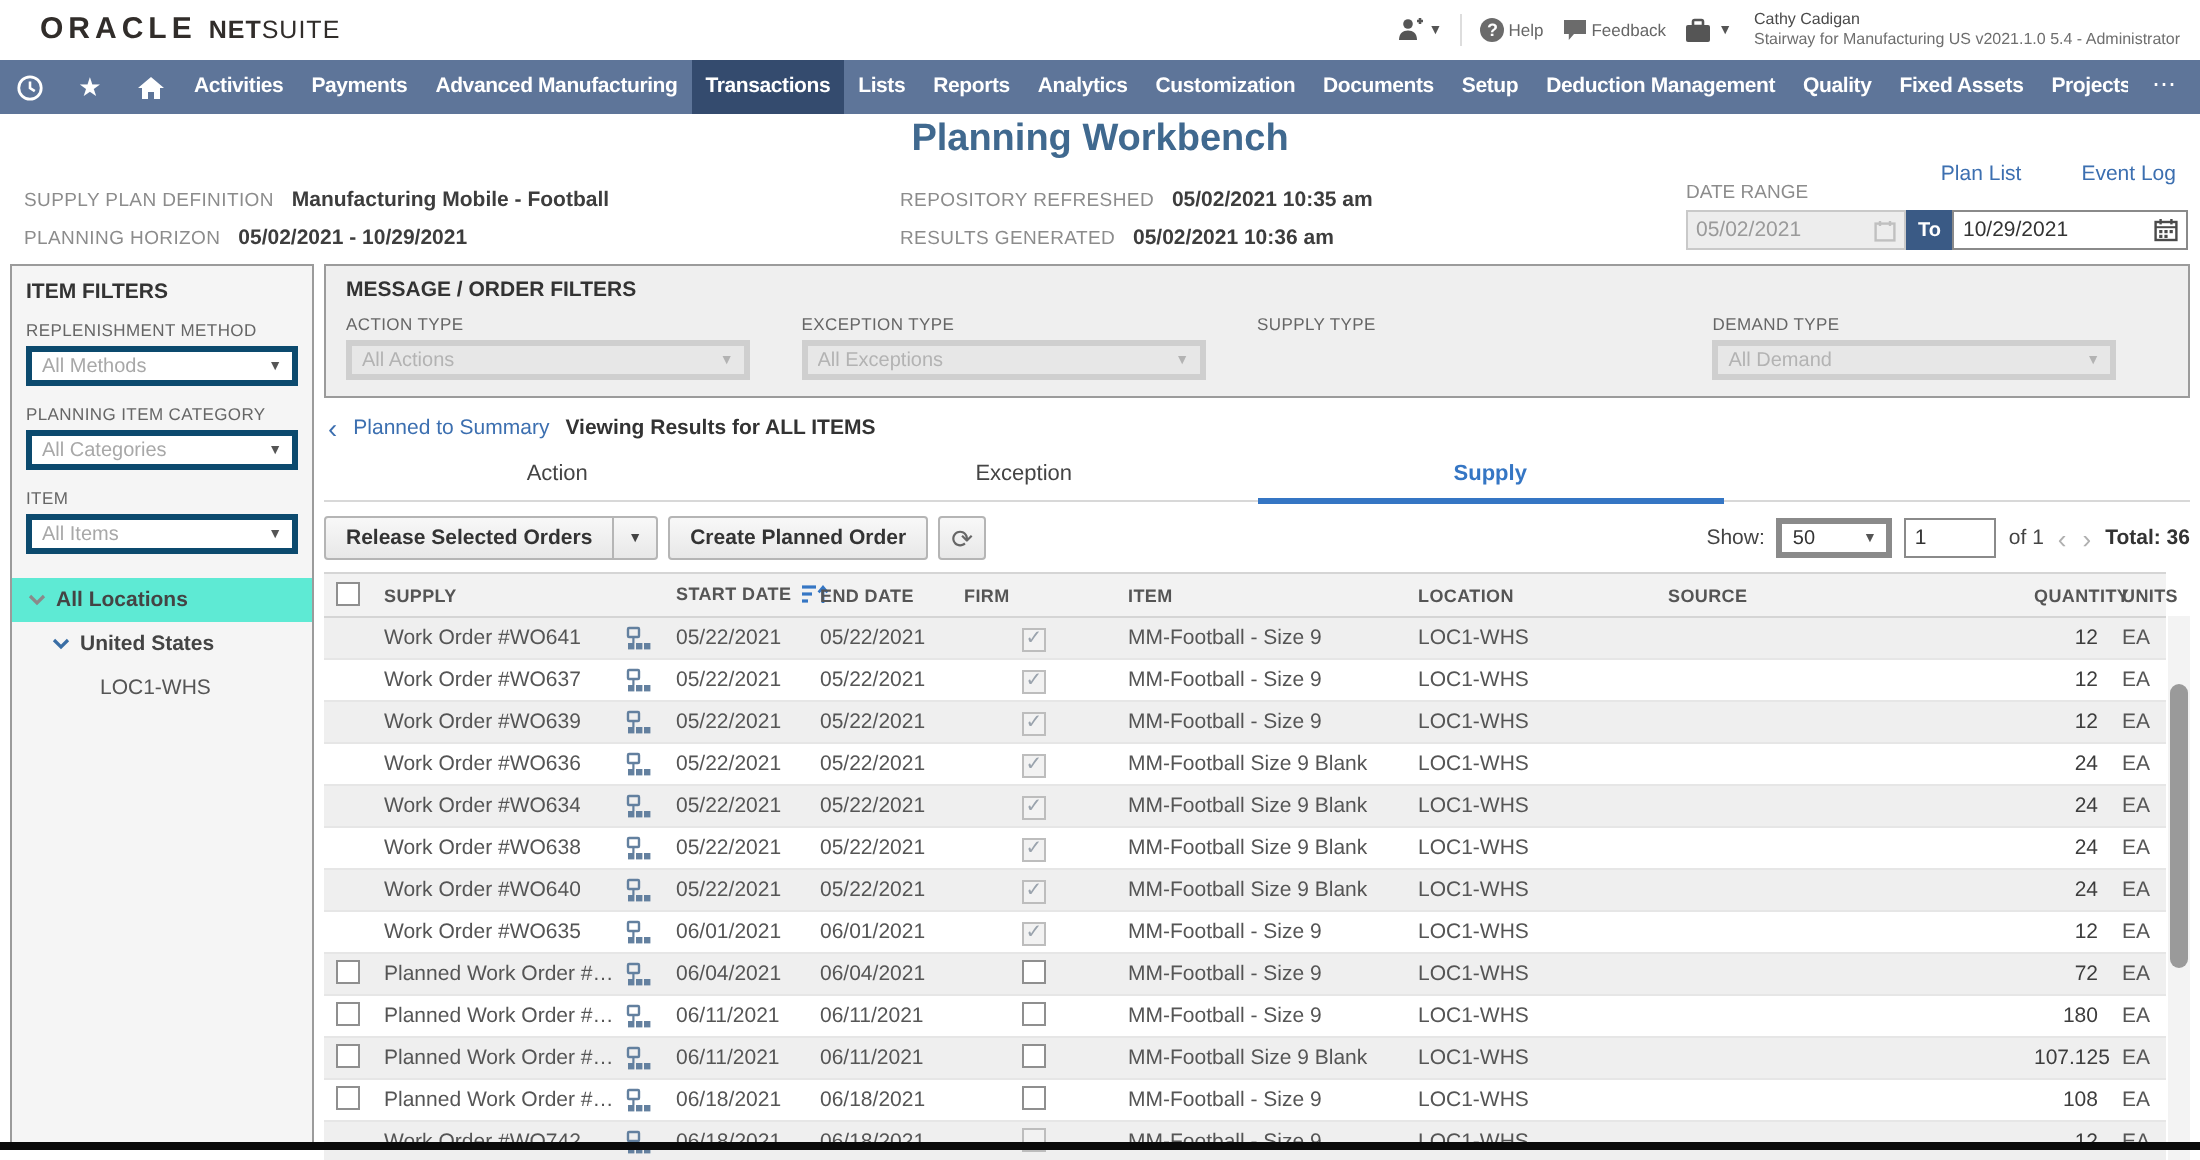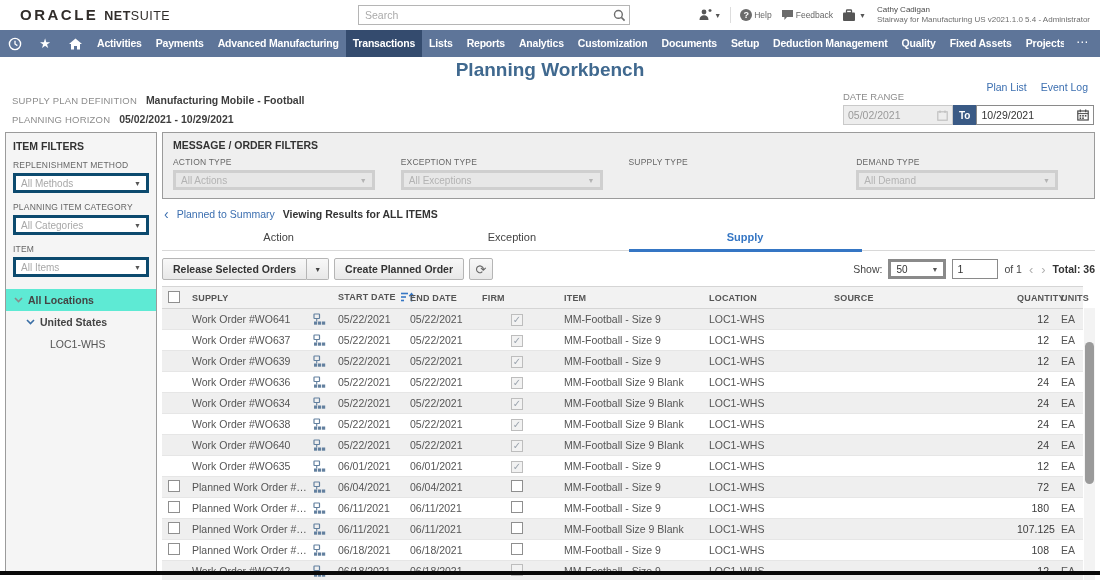--- a/index.html
+++ b/index.html
@@ -32,21 +32,21 @@
   .nav-ico { width:30px; display:flex; align-items:center; justify-content:center; cursor:pointer; }
   .nav-items { display:flex; overflow:hidden; flex:1; }
   .nav-item { padding:0 7px; font-size:10.5px; font-weight:700; letter-spacing:-0.2px; line-height:27px; white-space:nowrap; cursor:pointer; }
   .nav-item.active { background:#344b6e; }
   .nav-more { padding:0 12px; line-height:25px; font-size:12px; cursor:pointer; }
   .star-glyph { font-size:13px; line-height:27px; }
 
   
   .page-head { height:31px; display:flex; align-items:center; padding:2px 12px 0;flex-direction:column; }
   .page-title { font-size:19px; font-weight:700; color:#40698f; }
-  .head-links { margin-left:auto; display:flex; gap:14px;align-items:flex-end; }
+  .head-links { margin-left:auto; display:flex; gap:30px;align-items:flex-end; }
   .head-link { font-size:10.5px; color:#3c6fb0; cursor:pointer; }
 
   
   .info { height:44px; position:relative; font-size:10.5px; }
   .info .col1 { position:absolute; left:12px; top:3px; }
   .info .col2 { position:absolute; left:450px; top:3px; }
   .info .col3 { position:absolute; left:843px; top:1px; }
   .info-row { height:19px; line-height:19px; white-space:nowrap; }
   .info-label { color:#8c8c8c; font-size:9.5px; letter-spacing:.2px; margin-right:6px; }
   .info-value { color:#3d3d3d; font-weight:700; font-size:10.5px; }
@@ -140,29 +140,20 @@
 </style>
 </head>
 <body>
 
 <div class="page">
 
   <div class="topbar">
     <div class="logo">
       <span class="logo-oracle">ORACLE</span>
       <span><span class="logo-net">NET</span><span class="logo-suite">SUITE</span></span>
-    </div>
-    <div class="search-wrap">
-      <input type="text" placeholder="Search" style="">
-      <span class="search-icon">
-        <svg width="13" height="13" viewBox="0 0 13 13">
-            <circle cx="5.4" cy="5.4" r="3.9" fill="none" stroke="#6e6e6e" stroke-width="1.4"></circle>
-            <line x1="8.4" y1="8.4" x2="11.6" y2="11.6" stroke="#6e6e6e" stroke-width="1.6"></line>
-          </svg>
-      </span>
     </div>
     <div class="tb-right">
       <span class="tb-icon-btn">
         <svg width="14" height="14" viewBox="0 0 14 14">
             <circle cx="6" cy="4" r="2.4" fill="#555"></circle>
             <path d="M1.5 12 C1.5 8.8 3.5 7.3 6 7.3 C8.5 7.3 10.5 8.8 10.5 12 Z" fill="#555"></path>
             <path d="M10.5 2.5 h3 M12 1 v3" stroke="#555" stroke-width="1.3"></path>
           </svg>
         <span class="tb-caret">▼</span>
       </span>
@@ -235,20 +226,30 @@
 
   <div class="info">
     <div class="col1">
       <div class="info-row">
         <span class="info-label">SUPPLY PLAN DEFINITION</span>
         <span class="info-value">Manufacturing Mobile - Football</span>
       </div>
       <div class="info-row">
         <span class="info-label">PLANNING HORIZON</span>
         <span class="info-value">05/02/2021 - 10/29/2021</span>
+      </div>
+    </div>
+    <div class="col2">
+      <div class="info-row">
+        <span class="info-label">REPOSITORY REFRESHED</span>
+        <span class="info-value">05/02/2021 10:35 am</span>
+      </div>
+      <div class="info-row">
+        <span class="info-label">RESULTS GENERATED</span>
+        <span class="info-value">05/02/2021 10:36 am</span>
       </div>
     </div>
     <div class="col3">
       <div class="dr-label">DATE RANGE</div>
       <div class="dr-row">
         <span class="dr-input">
           <span>05/02/2021</span>
           <svg width="11" height="11" viewBox="0 0 11 11">
               <rect x="0.8" y="1.8" width="9.4" height="8.4" fill="none" stroke="#c0c0c0" stroke-width="1.2"></rect>
               <line x1="3" y1="0.5" x2="3" y2="3" stroke="#c0c0c0" stroke-width="1.2"></line>

